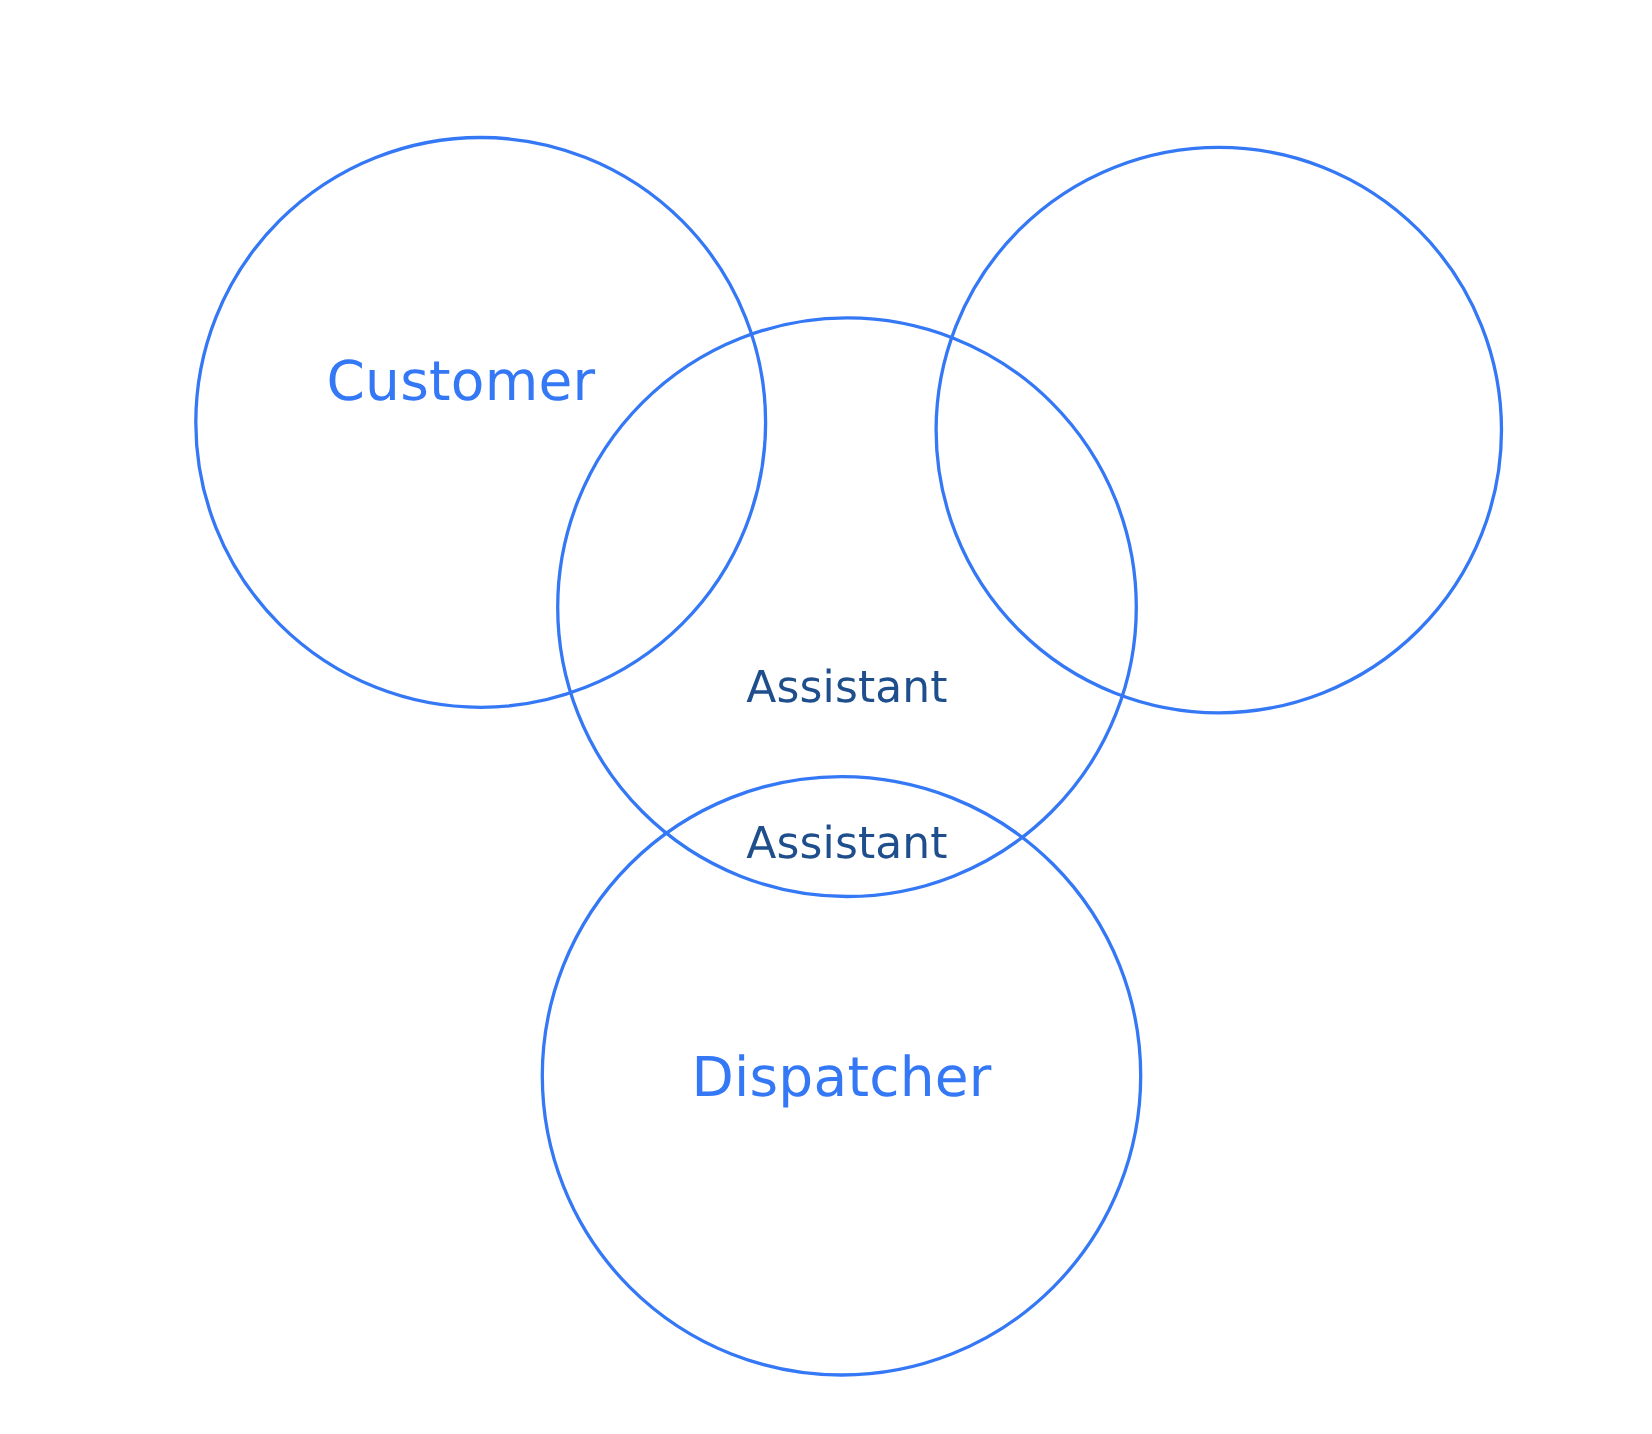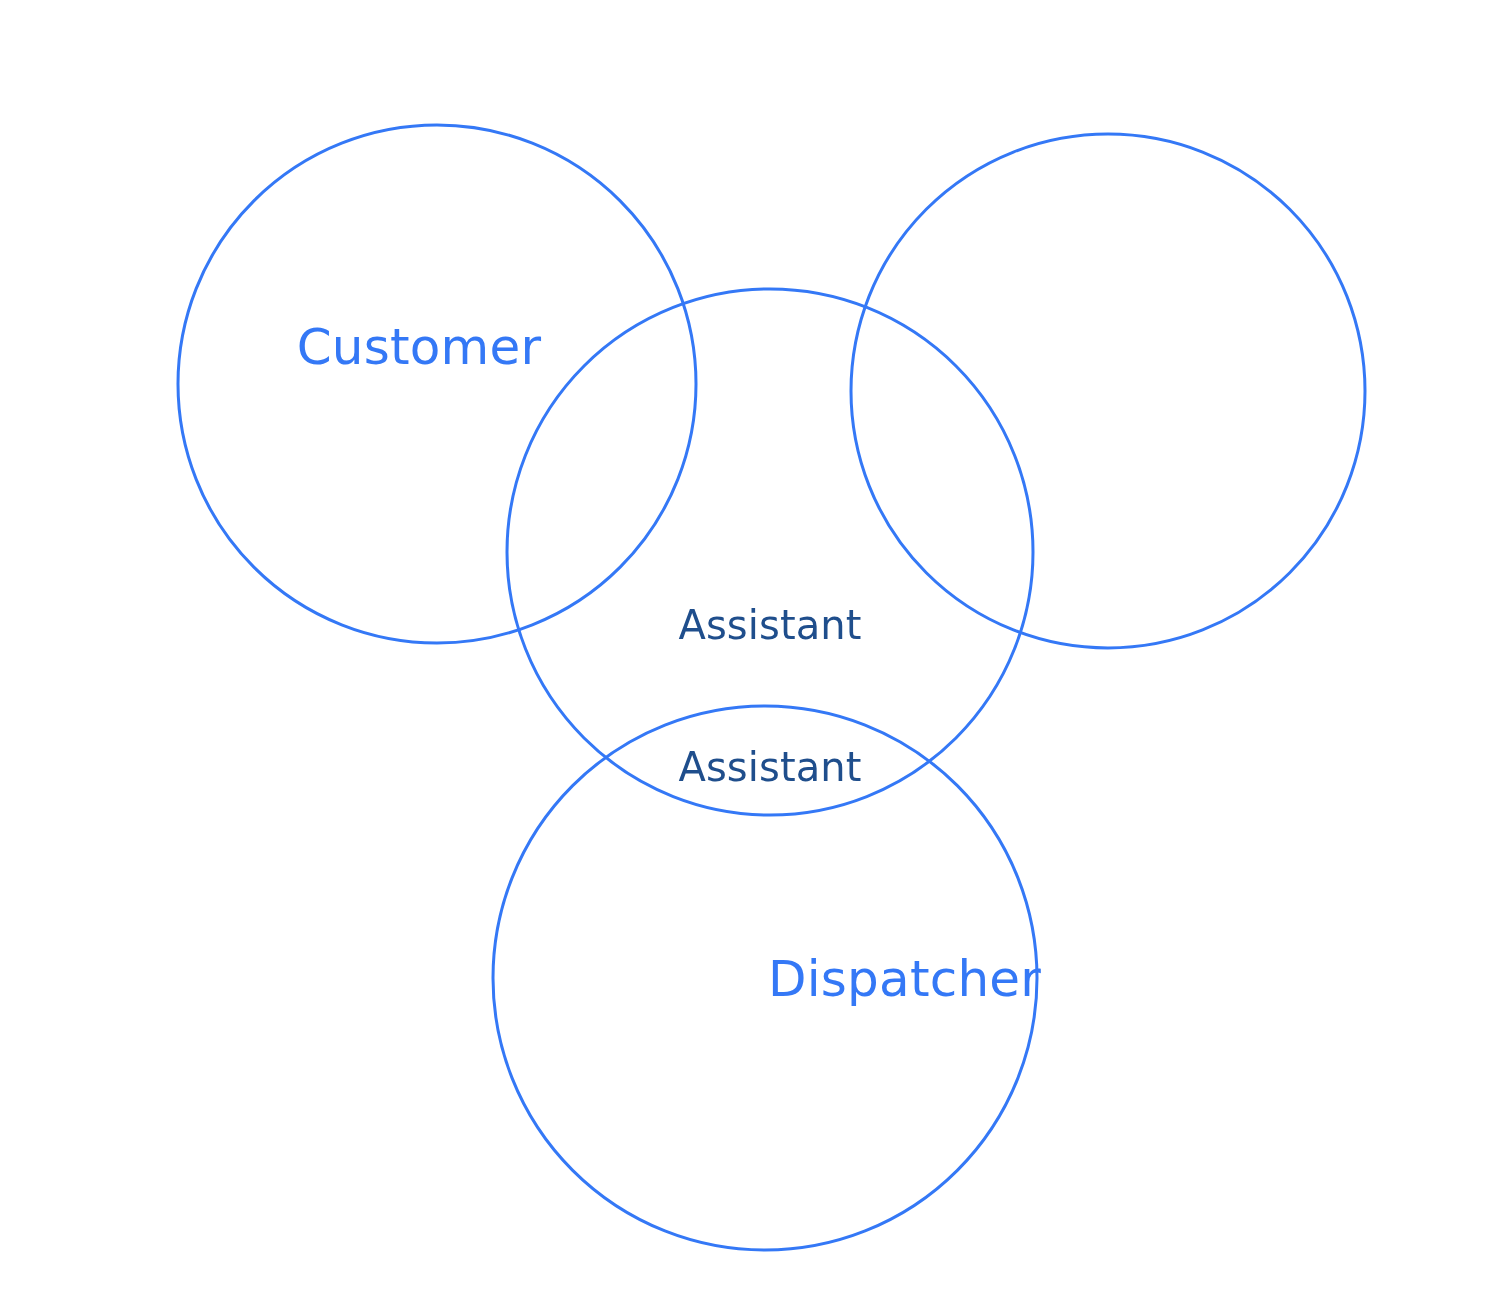--- a/index.html
+++ b/index.html
@@ -82,20 +82,20 @@
     <circle class="circle-shape" cx="1083" cy="391" r="257" stroke="#3478F6" stroke-width="3"></circle>
 
     <circle class="circle-shape" cx="740" cy="978" r="272" stroke="#3478F6" stroke-width="3"></circle>
 
     <circle class="circle-shape" cx="745" cy="552" r="263" stroke="#3478F6" stroke-width="3"></circle>
   </svg>
 
   <div class="node-label outer-label" id="label-customer" style="color:#3478F6;">Customer</div>
 
 
-  <div class="node-label outer-label" id="label-dispatcher" style="color:#3478F6;text-align:right;">Dispatcher</div>
+  <div class="node-label outer-label" id="label-dispatcher" style="color:#3478F6;">Dispatcher</div>
 
   <div class="node-label center-label" id="label-center" style="color:#1F4E8C;">
     <div>Assistant</div>
     <div>Assistant</div>
   </div>
 
 </div>
 
 </body></html>

